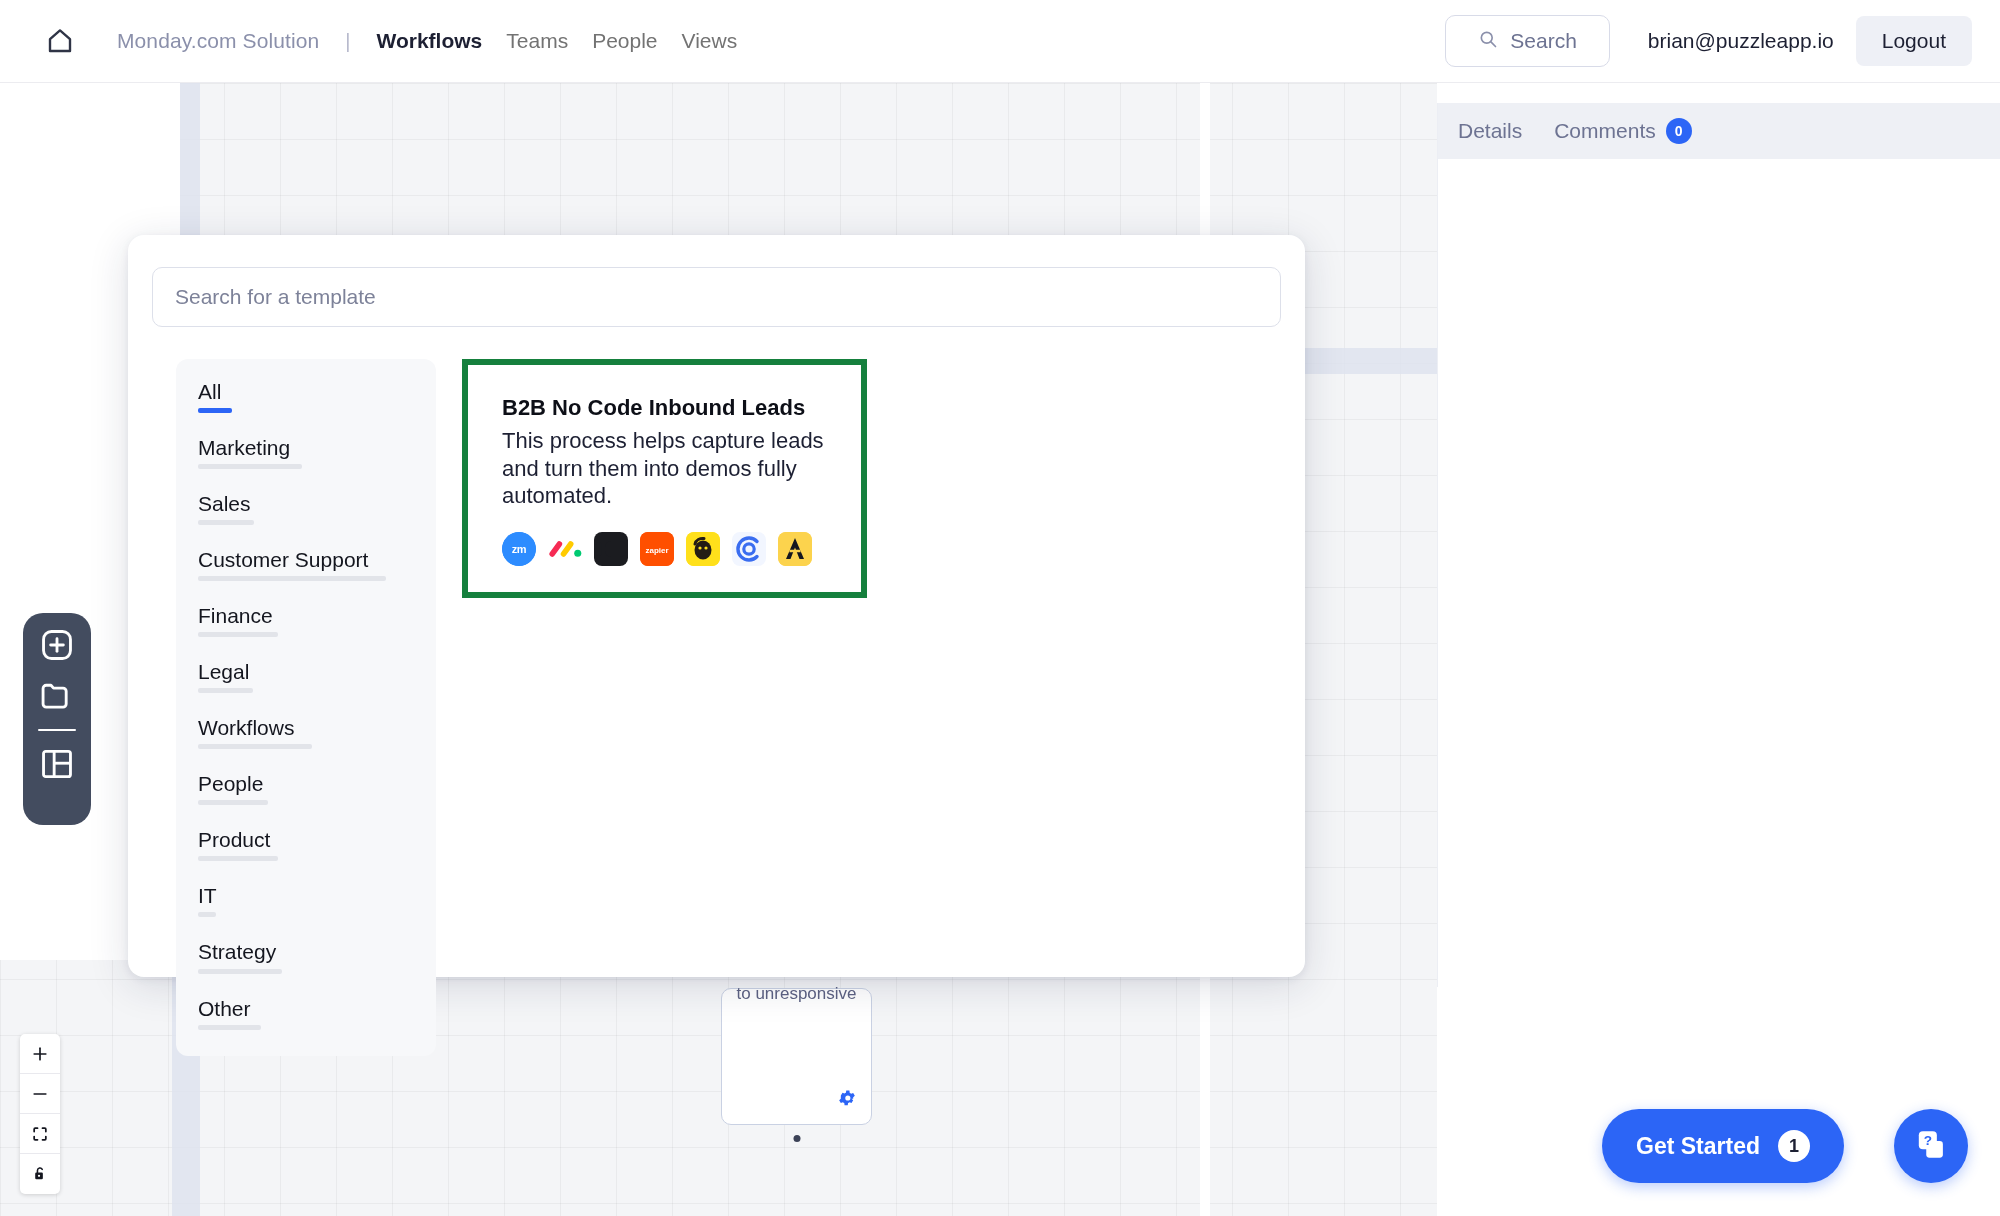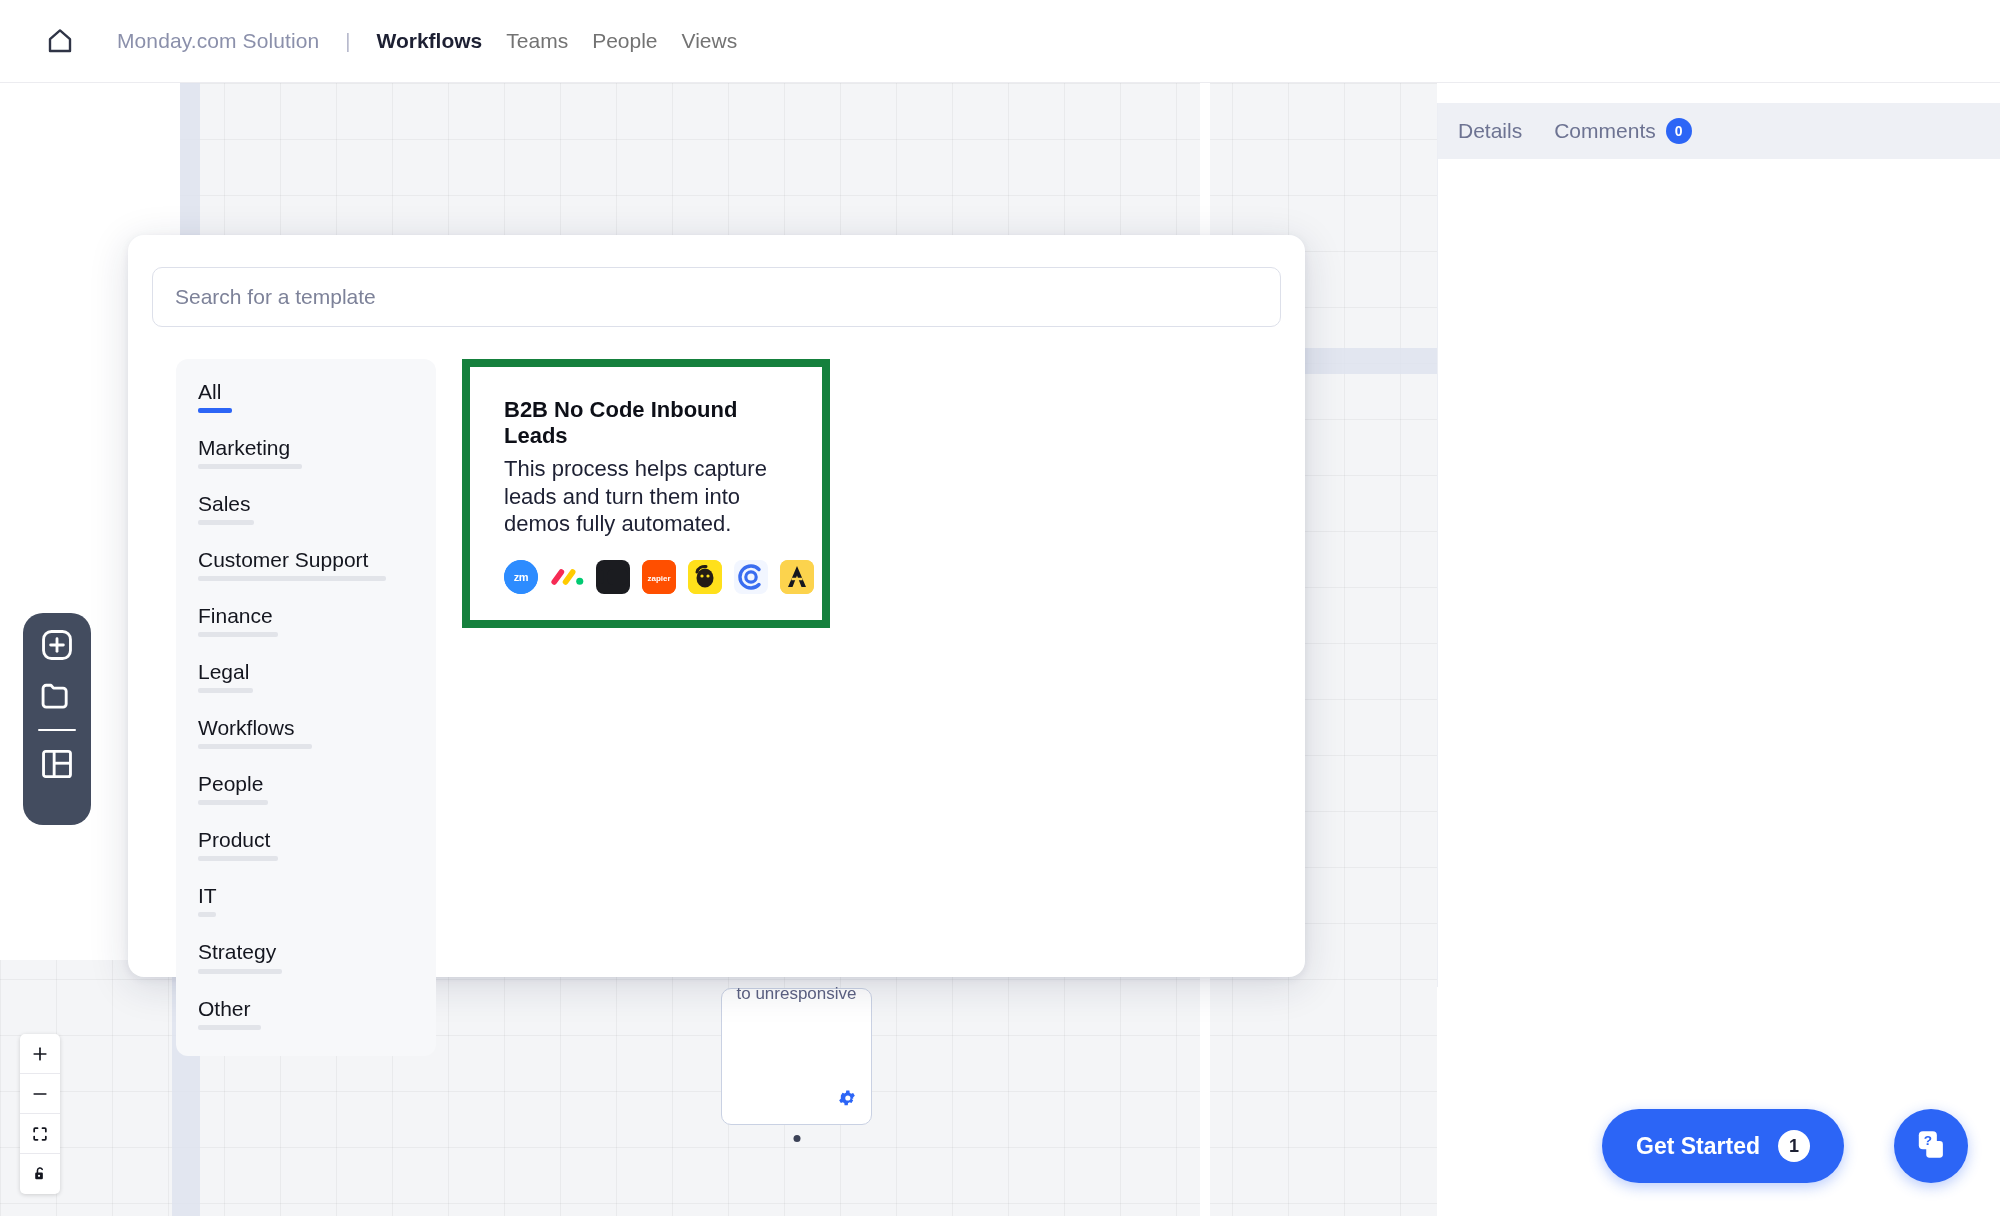--- a/index.html
+++ b/index.html
@@ -165,21 +165,21 @@
     padding: 22px 0 26px 0; flex: 0 0 auto; align-self: flex-start;
   }
   .cat-item { padding: 0 0 0 22px; margin-bottom: 24px; cursor: pointer; }
   .cat-item:last-child { margin-bottom: 0; }
   .cat-label { font-size: 21px; color: #14161f; line-height: 1.05; display: inline-block; }
   .cat-underline { height: 5px; background: #e2e4e9; border-radius: 2px; margin-top: 5px; }
   .cat-item.active .cat-underline { background: #2c65f6; }
 
   #template-grid { flex: 1; }
   #template-card-frame {
-    width: 368px; border: 8px solid #15803d; background: #fff;
+    width: 405px; border: 6px solid #15803d; background: #fff;
     padding: 30px 34px 26px 34px;
   }
   .tpl-title { font-size: 22px; font-weight: 700; color: #0d0f17; margin-bottom: 6px; }
   .tpl-desc { font-size: 22px; line-height: 1.26; color: #1d2033; }
   .tpl-apps { display: flex; align-items: center; gap: 12px; margin-top: 22px; }
   .app-ico {
     width: 34px; height: 34px; border-radius: 8px; flex: 0 0 auto;
     display: flex; align-items: center; justify-content: center;
     font-size: 11px; font-weight: 700; color: #fff; overflow: hidden;
   }
@@ -220,20 +220,33 @@
     </svg>
   </span>
   <span class="brand">Monday.com Solution</span>
   <span class="brand-sep">|</span>
   <nav class="nav">
     <span class="nav-item active">Workflows</span>
     <span class="nav-item">Teams</span>
     <span class="nav-item">People</span>
     <span class="nav-item">Views</span>
   </nav>
+  <div class="header-right">
+    <div id="search-btn">
+      <span>
+        <svg width="20" height="20" viewBox="0 0 24 24" fill="none" stroke="#8b90ab" stroke-width="2" stroke-linecap="round" aria-hidden="true">
+          <circle cx="10.5" cy="10.5" r="6.5"></circle>
+            <line x1="15.5" y1="15.5" x2="21" y2="21"></line>
+        </svg>
+      </span>
+      <span class="label">Search</span>
+    </div>
+    <span class="user-email">brian@puzzleapp.io</span>
+    <button id="logout-btn">Logout</button>
+  </div>
 </div>
 
 <div id="tool-rail">
   <span class="tool">
     <svg width="38" height="38" viewBox="0 0 24 24" fill="none" stroke="#ffffff" stroke-width="1.8" stroke-linecap="round" aria-hidden="true">
       <rect x="3.5" y="3.5" width="17" height="17" rx="5"></rect>
       <line x1="12" y1="8" x2="12" y2="16"></line>
         <line x1="8" y1="12" x2="16" y2="12"></line>
     </svg>
   </span>

